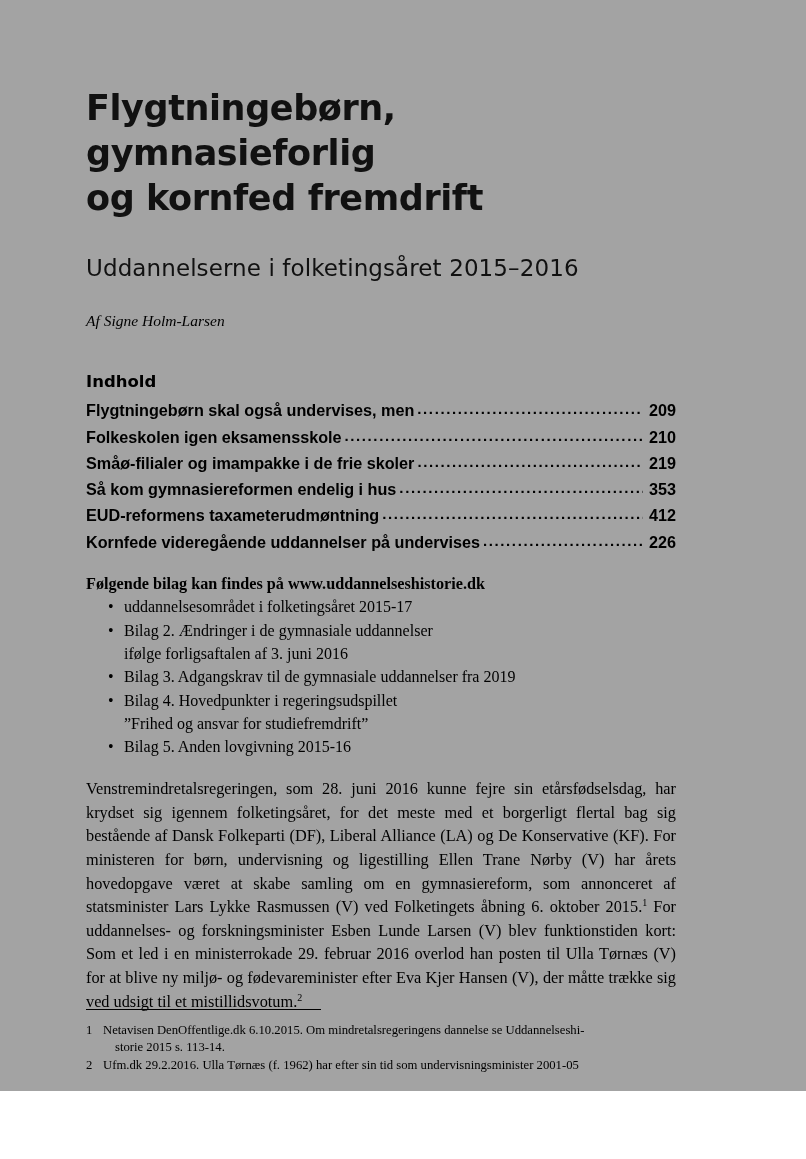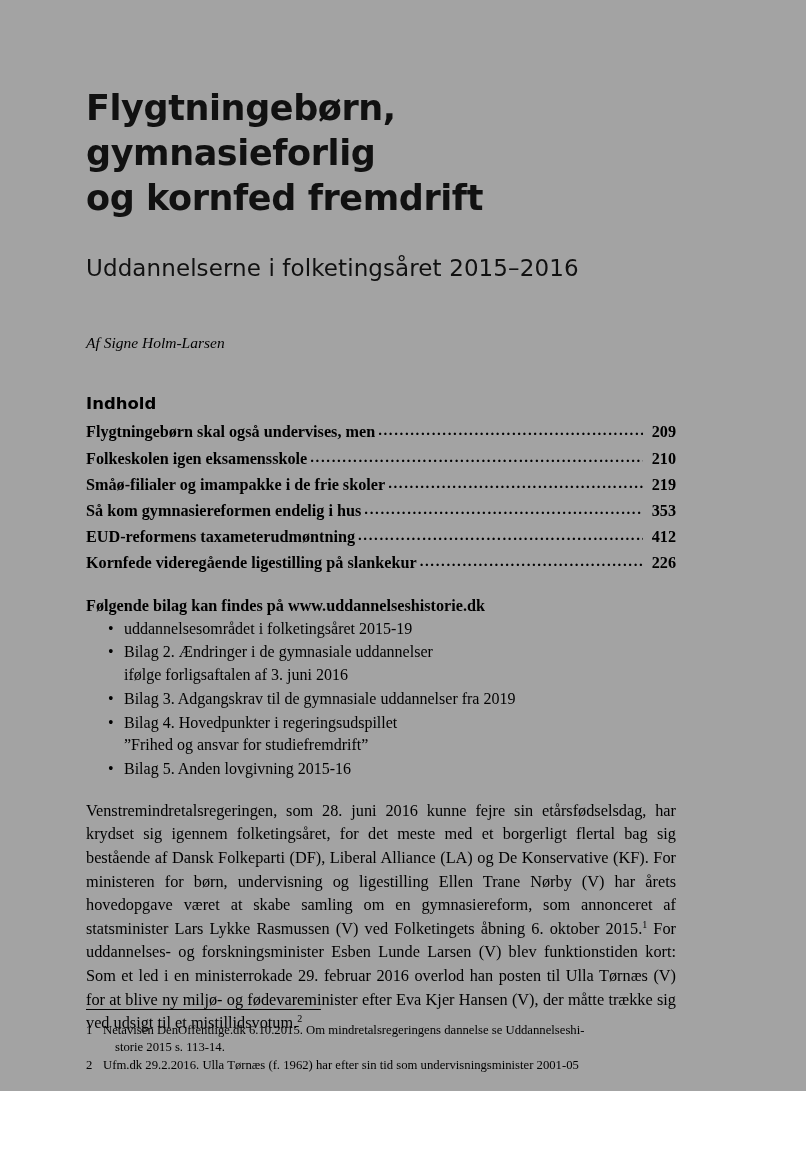--- a/index.html
+++ b/index.html
@@ -45,39 +45,39 @@
     font-size: 23px;
     line-height: 1.3;
     margin: 34px 0 0 0;
     color: #111111;
     letter-spacing: 0.1px;
   }
   .byline {
     font-family: "Liberation Serif", serif;
     font-style: italic;
     font-size: 15.5px;
-    margin: 50px 0 0 0;
+    margin: 28px 0 0 0;
   }
 
   
   .toc-heading {
     font-family: "DejaVu Sans", sans-serif;
     font-weight: bold;
     font-size: 16.5px;
     margin: 42px 0 6px 0;
   }
   .toc-list {
     list-style: none;
     margin: 0;
     padding: 0;
   }
   .toc-item {
     display: flex;
     align-items: baseline;
-    font-family: Liberation Serif, serif;
+    font-family: Liberation Sans, sans-serif;
     font-weight: bold;
     font-size: 16.2px;
     line-height: 1.62;
     white-space: nowrap;
     justify-content: flex-end;
   }
   .toc-title {
     flex: 0 0 auto;
   }
   .toc-dots {
@@ -223,32 +223,32 @@
         <span class="toc-title">Så kom gymnasiereformen endelig i hus</span>
         <span class="toc-dots">....................................................................................................................</span>
         <span class="toc-page">353</span>
       </li>
       <li class="toc-item">
         <span class="toc-title">EUD-reformens taxameterudmøntning</span>
         <span class="toc-dots">....................................................................................................................</span>
         <span class="toc-page">412</span>
       </li>
       <li class="toc-item">
-        <span class="toc-title">Kornfede videregående ligestilling på slankekur</span>
+        <span class="toc-title">Kornfede videregående uddannelser på undervises</span>
         <span class="toc-dots">....................................................................................................................</span>
         <span class="toc-page">226</span>
       </li>
     </ul>
 
     <p class="bilag-intro">Følgende bilag kan findes på www.uddannelseshistorie.dk</p>
 
     <ul class="bilag-list">
       <li>
         <span class="bullet">•</span>
-        <span class="ln">uddannelsesområdet i folketingsåret 2015-19</span>
+        <span class="ln">uddannelsesområdet i folketingsåret 2015-17</span>
       </li>
       <li>
         <span class="bullet">•</span>
         <span class="ln">Bilag 2. Ændringer i de gymnasiale uddannelser</span>
         <span class="ln">ifølge forligsaftalen af 3. juni 2016</span>
       </li>
       <li>
         <span class="bullet">•</span>
         <span class="ln">Bilag 3. Adgangskrav til de gymnasiale uddannelser fra 2019</span>
       </li>

